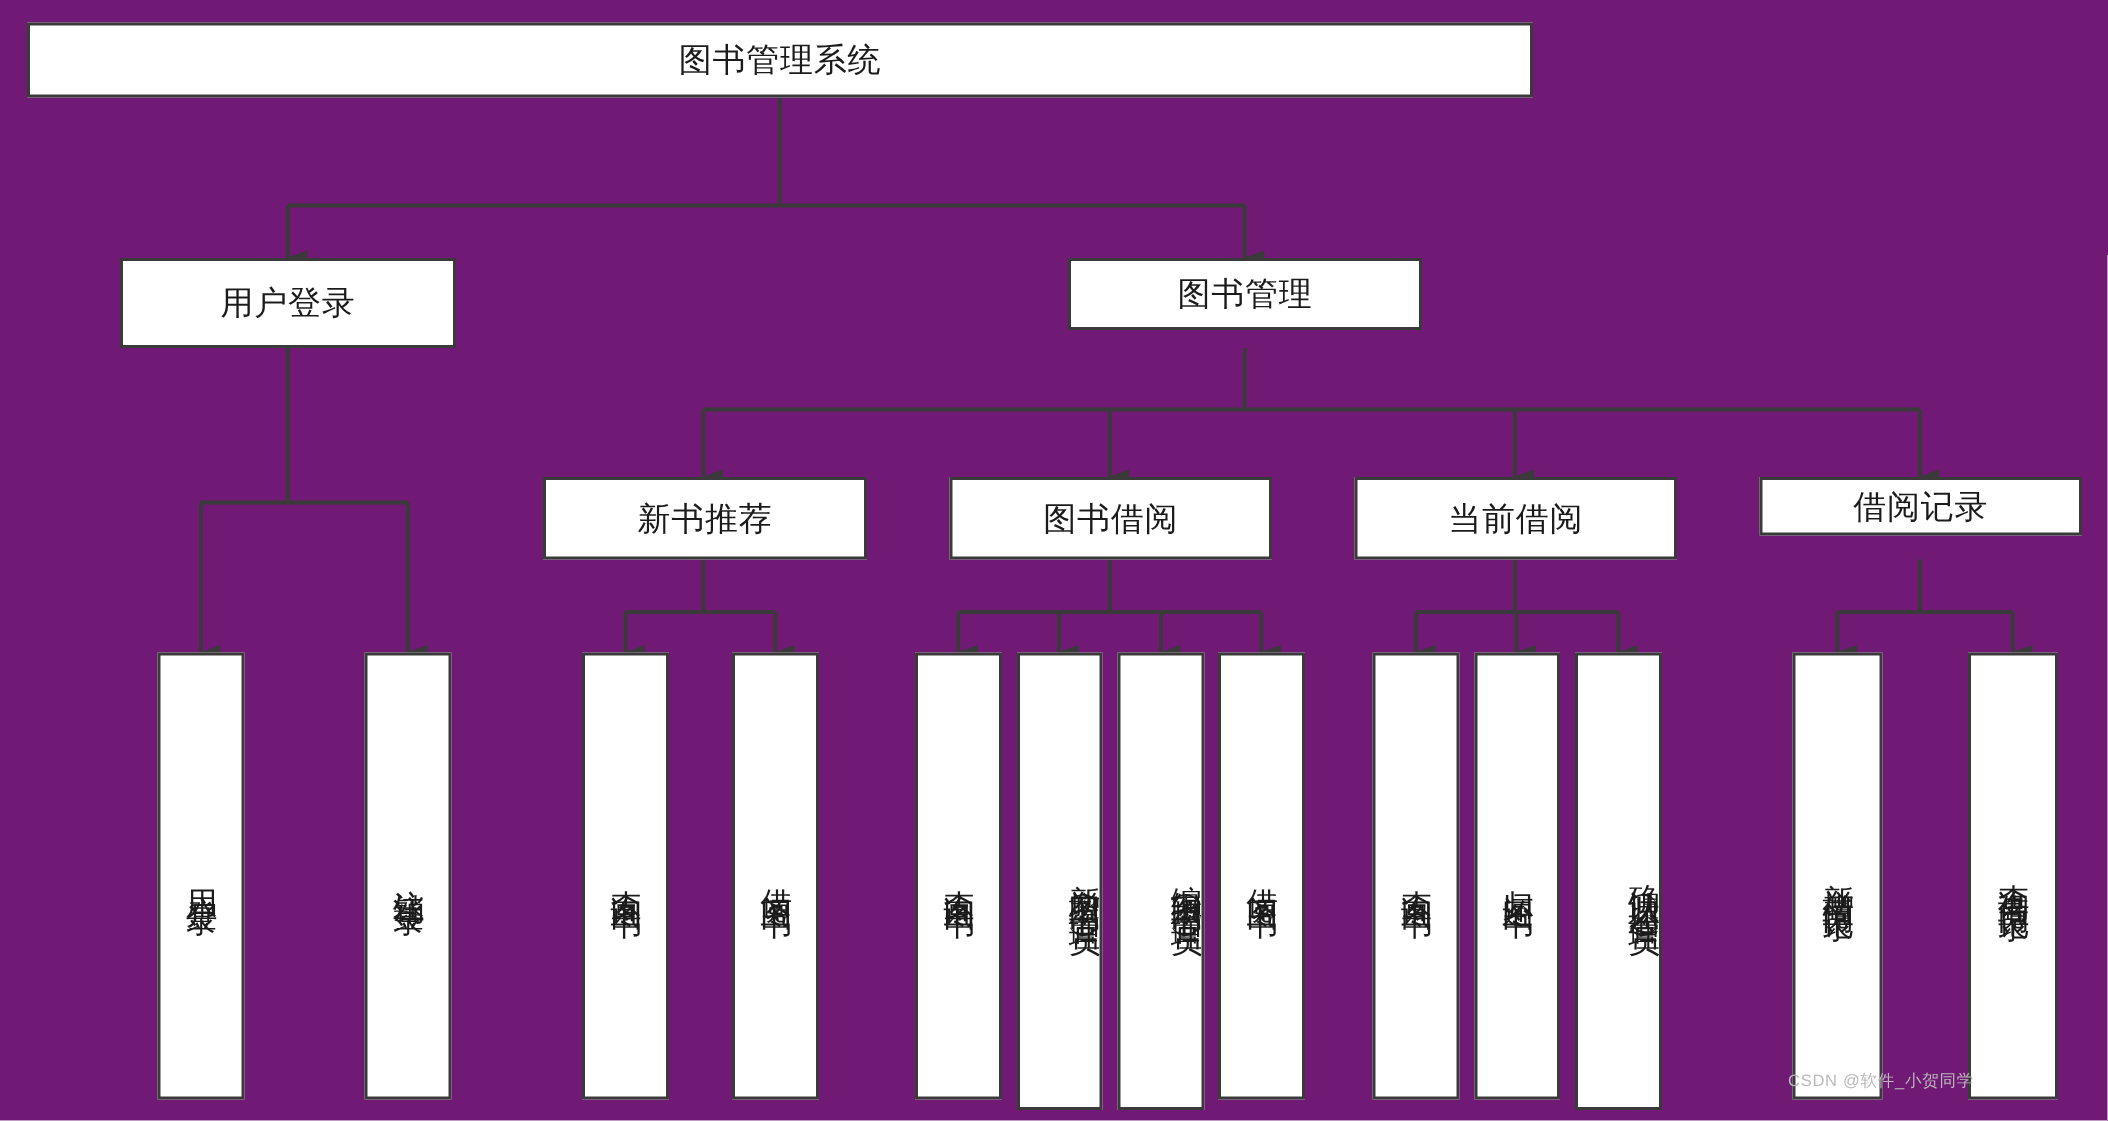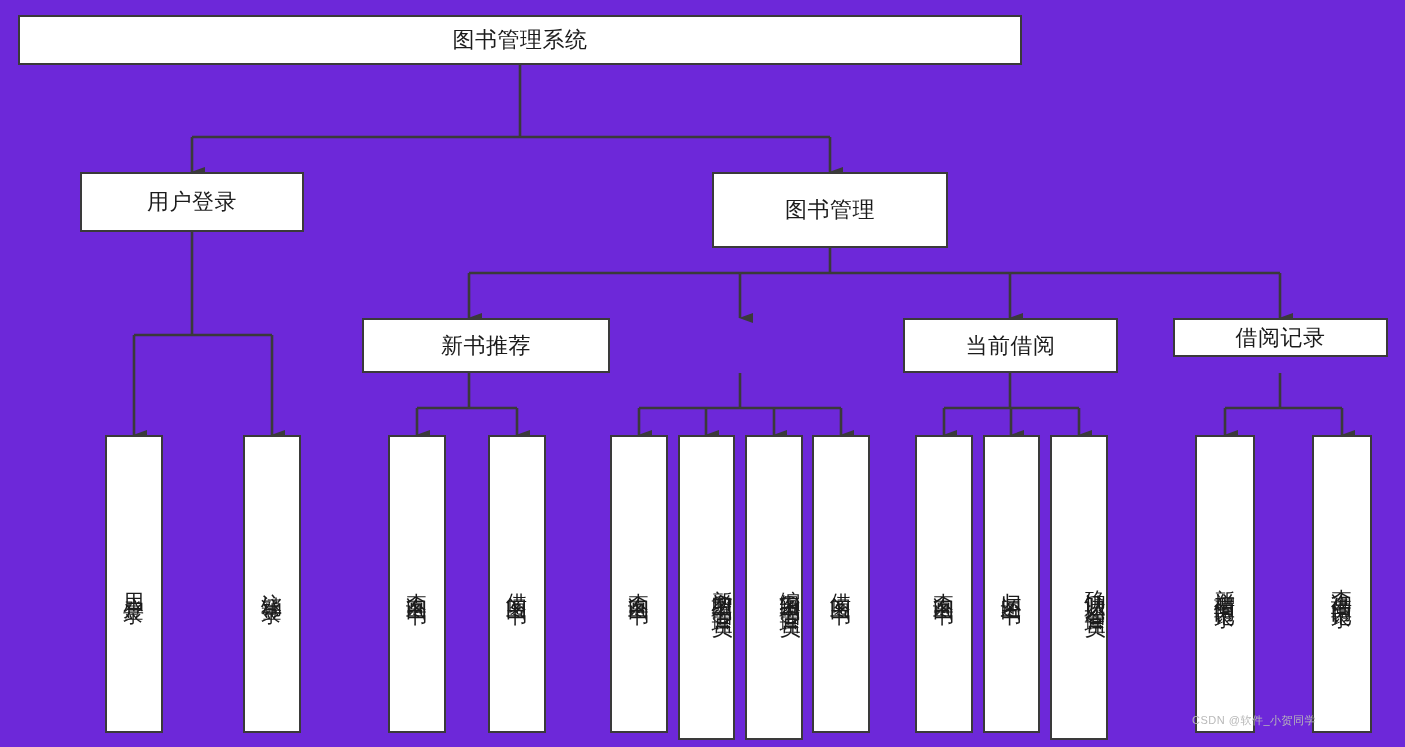--- a/index.html
+++ b/index.html
@@ -7,21 +7,21 @@
     padding: 0;
     background: #ffffff;
   }
   body {
     font-family: "Liberation Sans", "DejaVu Sans", sans-serif;
   }
   #diagram-root {
     position: relative;
     width: 1405px;
     height: 747px;
-    background: #6d28d9;
+    background: #701a75;
     overflow: hidden;
   }
   #edges-layer {
     position: absolute;
     left: 0;
     top: 0;
     width: 1405px;
     height: 747px;
   }
   .node {
@@ -120,23 +120,24 @@
       <path d="M 1280 373 L 1280 408"></path>
       <path d="M 1225 408 L 1342 408"></path>
       <path d="M 1225 408 L 1225 435" marker-end="url(#arrow)"></path>
       <path d="M 1342 408 L 1342 435" marker-end="url(#arrow)"></path>
     </g>
   </svg>
 
   <div class="node node-h" style="left:18px; top:15px; width:1004px; height:50px;">图书管理系统</div>
 
   <div class="node node-h" style="left:80px; top:172px; width:224px; height:60px;">用户登录</div>
-  <div class="node node-h" style="left:712px; top:172px; width:236px; height:76px;">图书管理</div>
+  <div class="node node-h" style="left:712px; top:172px; width:236px; height:48px;">图书管理</div>
 
-  <div class="node node-h" style="left:362px; top:318px; width:248px; height:55px;">新书推荐</div>
+  <div class="node node-h" style="left:362px; top:318px; width:216px; height:55px;">新书推荐</div>
+  <div class="node node-h" style="left:633px; top:318px; width:215px; height:55px;">图书借阅</div>
   <div class="node node-h" style="left:903px; top:318px; width:215px; height:55px;">当前借阅</div>
   <div class="node node-h" style="left:1173px; top:318px; width:215px; height:39px;">借阅记录</div>
 
   <div class="node node-v center-v" style="left:105px; top:435px; width:58px; height:298px;">用户登录</div>
   <div class="node node-v center-v" style="left:243px; top:435px; width:58px; height:298px;">注销登录</div>
 
   <div class="node node-v center-v" style="left:388px; top:435px; width:58px; height:298px;">查询图书</div>
   <div class="node node-v center-v" style="left:488px; top:435px; width:58px; height:298px;">借阅图书</div>
 
   <div class="node node-v center-v" style="left:610px; top:435px; width:58px; height:298px;">查询图书</div>

